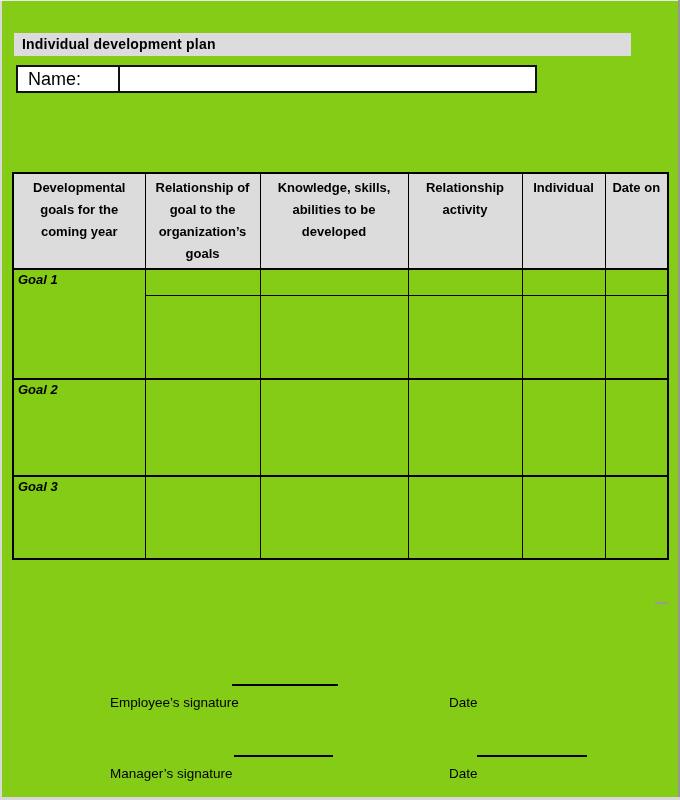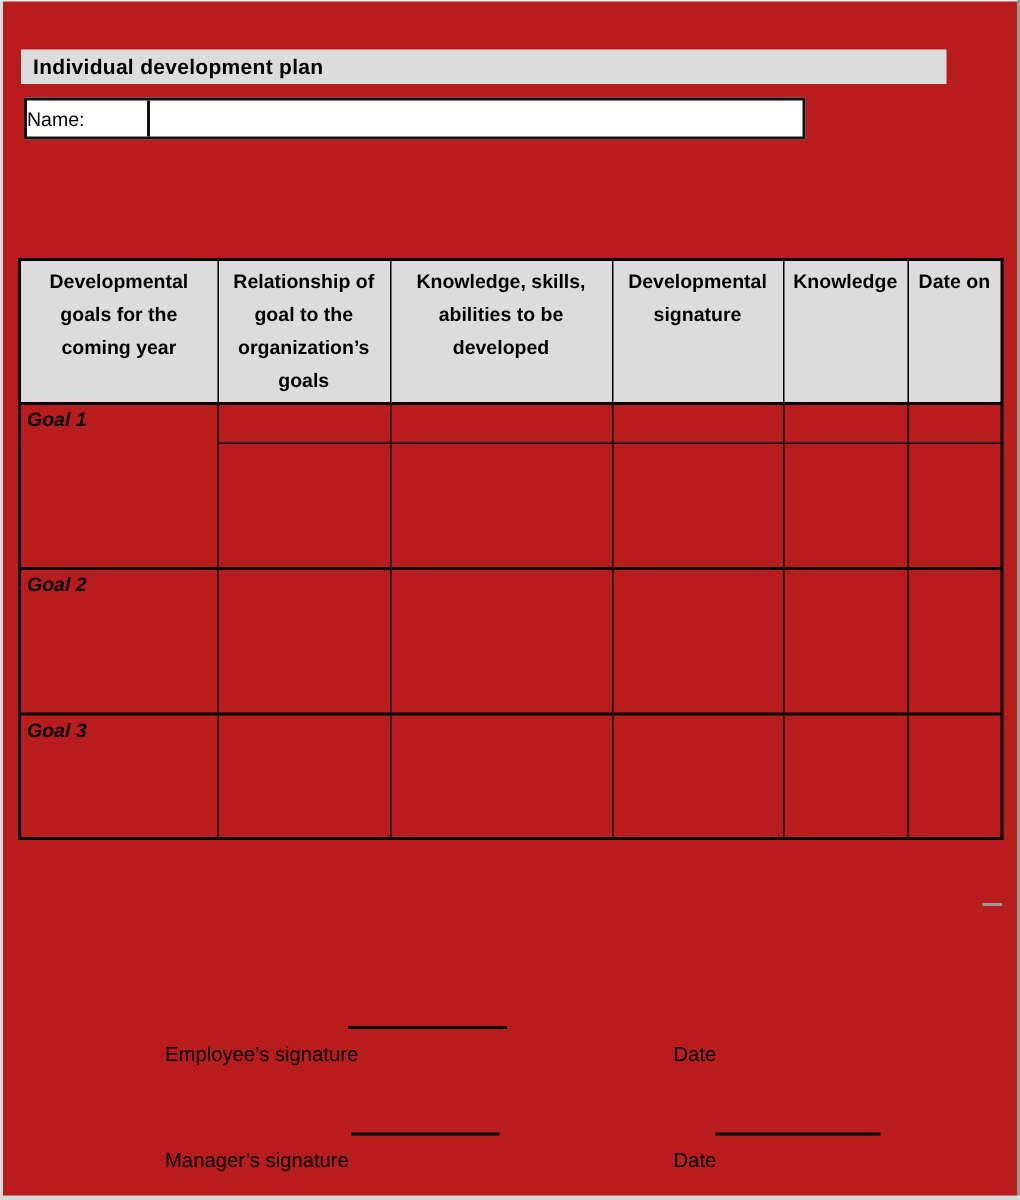--- a/index.html
+++ b/index.html
@@ -4,21 +4,21 @@
 <style>
   html, body {
     margin: 0;
     padding: 0;
     background: #ffffff;
   }
   .page {
     position: relative;
     width: 680px;
     height: 800px;
-    background: #b91c1c;
+    background: #84cc16;
     font-family: "Liberation Sans", sans-serif;
     color: #000000;
     overflow: hidden;
   }
   
   .edge-left   { position: absolute; left: 0; top: 0; width: 2px; height: 800px; background: #d9d9d9; }
   .edge-top    { position: absolute; left: 0; top: 0; width: 680px; height: 1px; background: #ececec; }
   .edge-right  { position: absolute; right: 0; top: 0; width: 2px; height: 800px; background: #979797; }
   .edge-bottom { position: absolute; left: 0; bottom: 0; width: 680px; height: 3px; background: #d8d8d8; }
 
@@ -43,26 +43,27 @@
     top: 65px;
     width: 521px;
     height: 28px;
     border: 2px solid #111111;
     box-sizing: border-box;
     display: flex;
     align-items: stretch;
     background: #ffffff;
   }
   .name-label {
-    width: 82px;
+    width: 102px;
     border-right: 2px solid #111111;
     box-sizing: border-box;
     display: flex;
     align-items: center;
-    font-size: 13px;
+    padding-left: 10px;
+    font-size: 18px;
   }
   .name-value {
     flex: 1;
     min-height: 100%;
   }
 
   table.idp-table {
     position: absolute;
     left: 12px;
     top: 172px;
@@ -157,22 +158,22 @@
       <col style="width:148px">
       <col style="width:114px">
       <col style="width:83px">
       <col style="width:63px">
     </colgroup>
     <thead>
       <tr class="h-head">
         <th>Developmental goals for the coming year</th>
         <th>Relationship of goal to the organization’s goals</th>
         <th>Knowledge, skills, abilities to be developed</th>
-        <th>Developmental signature</th>
-        <th>Knowledge</th>
+        <th>Relationship activity</th>
+        <th>Individual</th>
         <th>Date on</th>
       </tr>
     </thead>
     <tbody>
       <tr class="h-sub1">
         <td class="goal-cell" rowspan="2">Goal 1</td>
         <td></td>
         <td></td>
         <td></td>
         <td></td>

